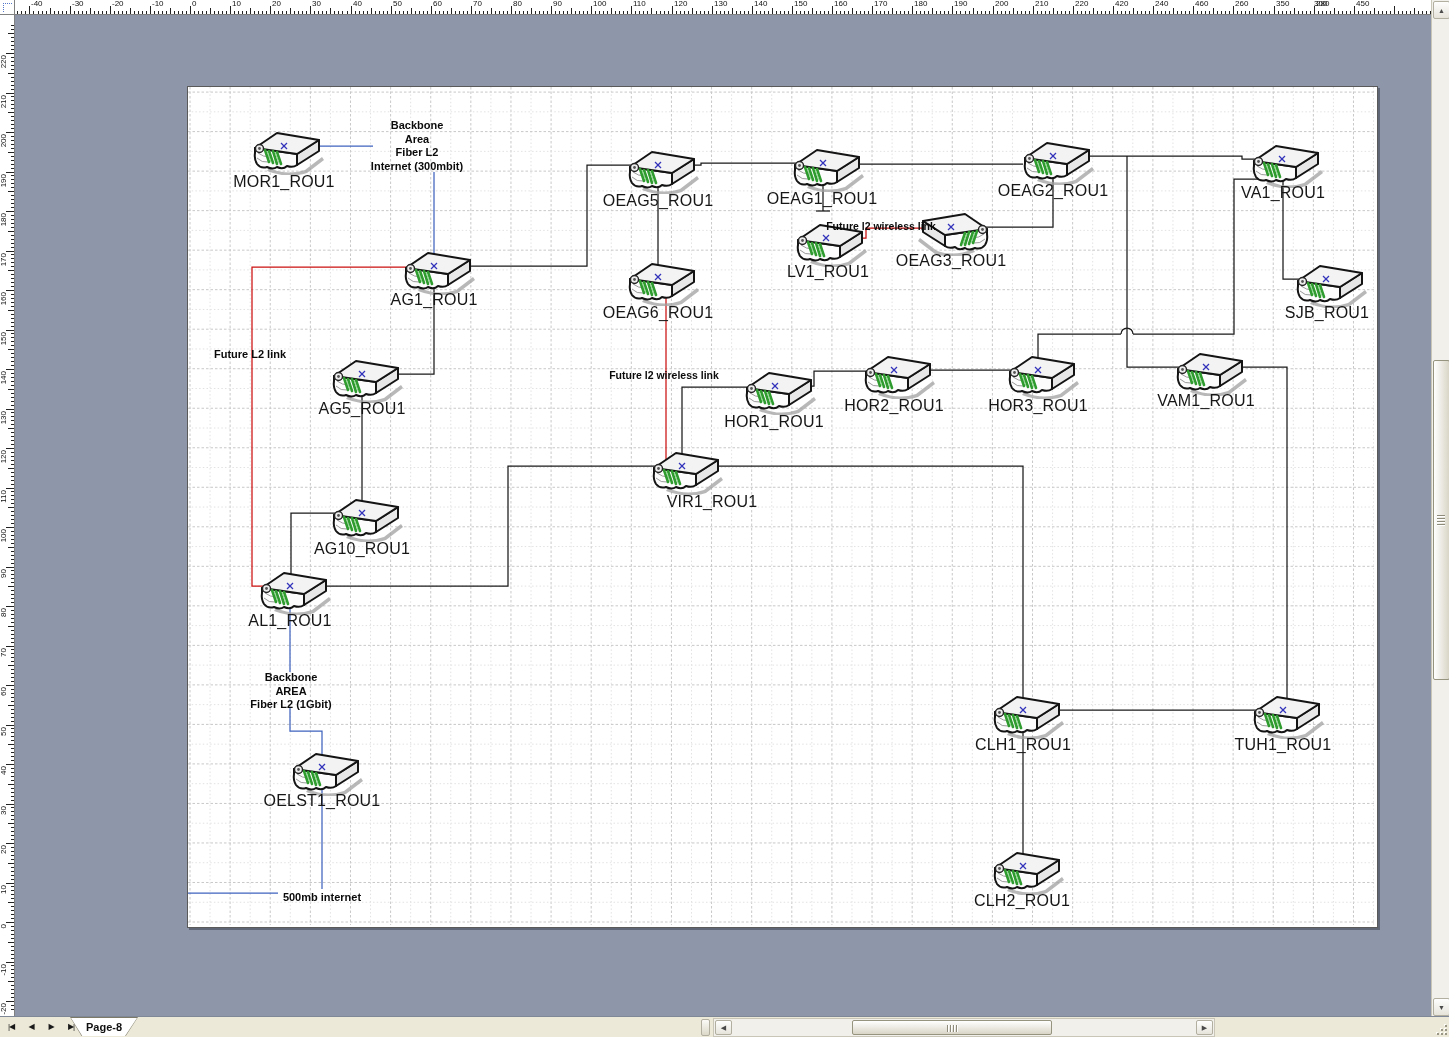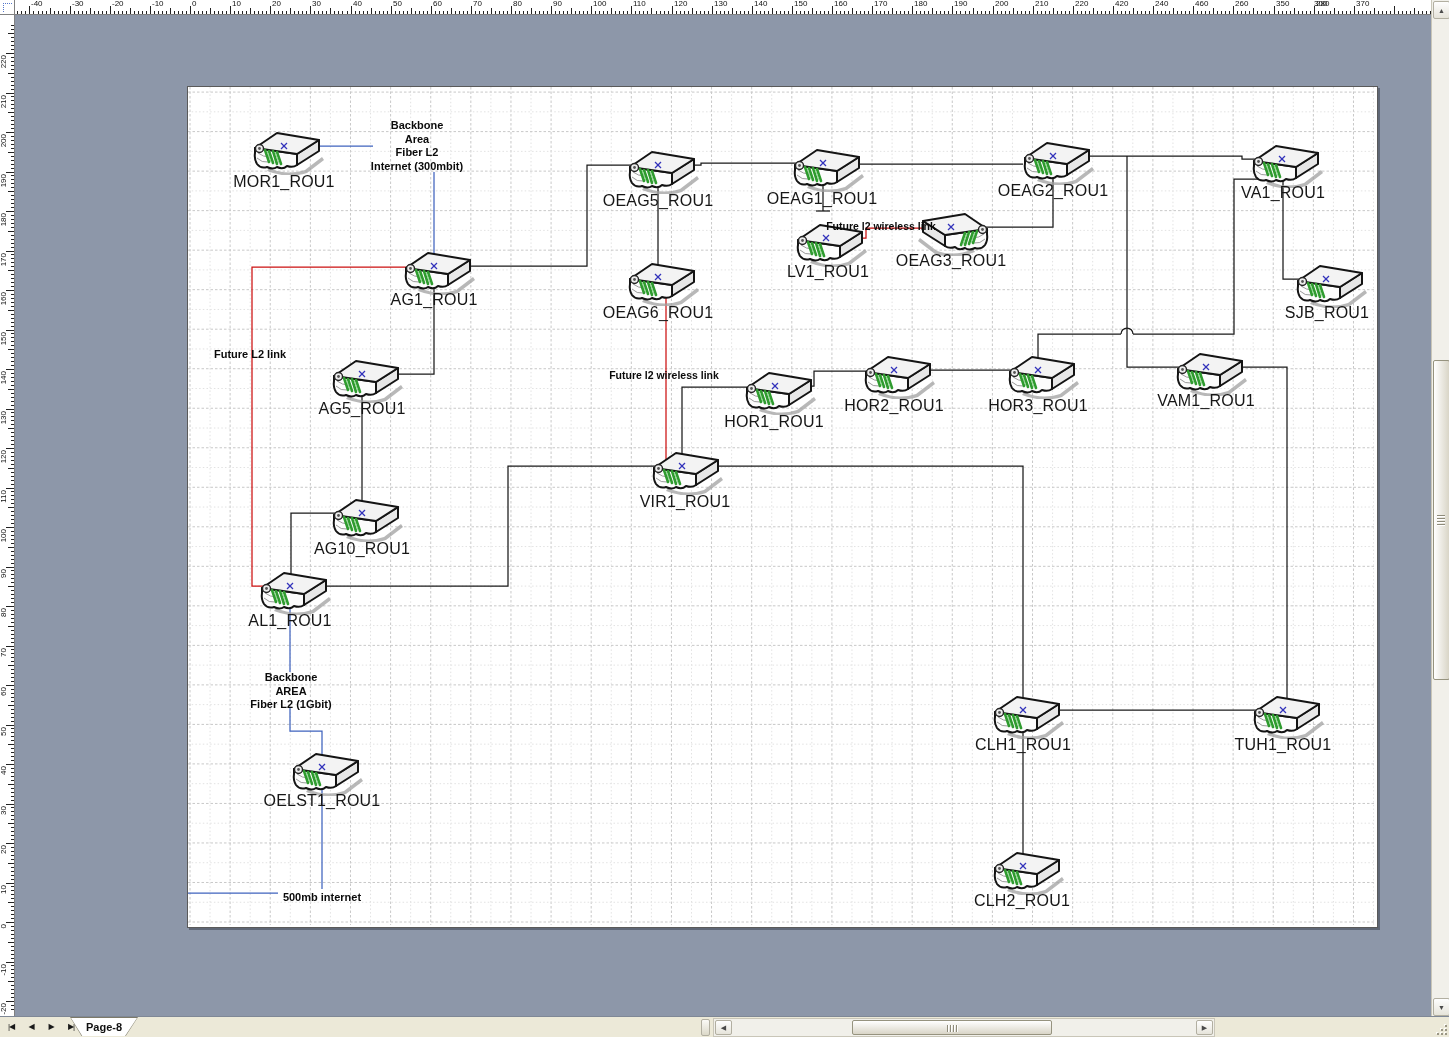--- a/index.html
+++ b/index.html
@@ -439,21 +439,21 @@
     <i class="htick" style="left: 1304px; height: 3px;"></i>
     <i class="htick" style="left: 1308px; height: 3px;"></i>
     <i class="htick" style="left: 1312px; height: 3px;"></i>
     <i class="htick" style="left: 1316px; height: 3px;"></i>
     <i class="htick" style="left: 1320px; height: 6px;"></i>
     <i class="htick" style="left: 1324px; height: 3px;"></i>
     <i class="htick" style="left: 1328px; height: 3px;"></i>
     <i class="htick" style="left: 1332px; height: 3px;"></i>
     <i class="htick" style="left: 1336px; height: 3px;"></i>
     <i class="htick" style="left: 1340px; height: 8px;"></i>
-    <span class="hlabel" style="left: 1342px;">370</span>
+    <span class="hlabel" style="left: 1342px;">450</span>
     <i class="htick" style="left: 1344px; height: 3px;"></i>
     <i class="htick" style="left: 1348px; height: 3px;"></i>
     <i class="htick" style="left: 1352px; height: 3px;"></i>
     <i class="htick" style="left: 1356px; height: 3px;"></i>
     <i class="htick" style="left: 1360px; height: 6px;"></i>
     <i class="htick" style="left: 1364px; height: 3px;"></i>
     <i class="htick" style="left: 1368px; height: 3px;"></i>
     <i class="htick" style="left: 1372px; height: 3px;"></i>
     <i class="htick" style="left: 1376px; height: 3px;"></i>
     <i class="htick" style="left: 1380px; height: 8px;"></i>
@@ -1385,21 +1385,21 @@
     <div class="router-label" style="left: 1283px; top: 193px;">VA1_ROU1</div>
     <div class="router-label" style="left: 828px; top: 272px;">LV1_ROU1</div>
     <div class="router-label" style="left: 951px; top: 261px;">OEAG3_ROU1</div>
     <div class="router-label" style="left: 1327px; top: 313px;">SJB_ROU1</div>
     <div class="router-label" style="left: 658px; top: 313px;">OEAG6_ROU1</div>
     <div class="router-label" style="left: 362px; top: 409px;">AG5_ROU1</div>
     <div class="router-label" style="left: 774px; top: 422px;">HOR1_ROU1</div>
     <div class="router-label" style="left: 894px; top: 406px;">HOR2_ROU1</div>
     <div class="router-label" style="left: 1038px; top: 406px;">HOR3_ROU1</div>
     <div class="router-label" style="left: 1206px; top: 401px;">VAM1_ROU1</div>
-    <div class="router-label" style="left: 685px; top: 502px;">VIR1_ROU1</div>
+    <div class="router-label" style="left: 712px; top: 502px;">VIR1_ROU1</div>
     <div class="router-label" style="left: 362px; top: 549px;">AG10_ROU1</div>
     <div class="router-label" style="left: 290px; top: 621px;">AL1_ROU1</div>
     <div class="router-label" style="left: 322px; top: 801px;">OELST1_ROU1</div>
     <div class="router-label" style="left: 1023px; top: 745px;">CLH1_ROU1</div>
     <div class="router-label" style="left: 1283px; top: 745px;">TUH1_ROU1</div>
     <div class="router-label" style="left: 1022px; top: 901px;">CLH2_ROU1</div>
     <div class="annotation" style="left: 417px; top: 119px; font-size: 11px;">Backbone
 Area
 Fiber L2
 Internet (300mbit)</div>

